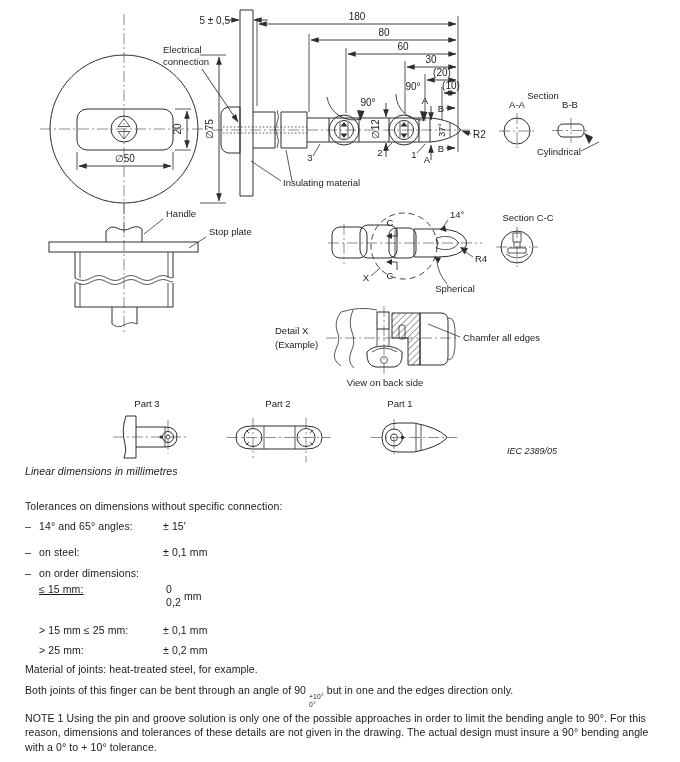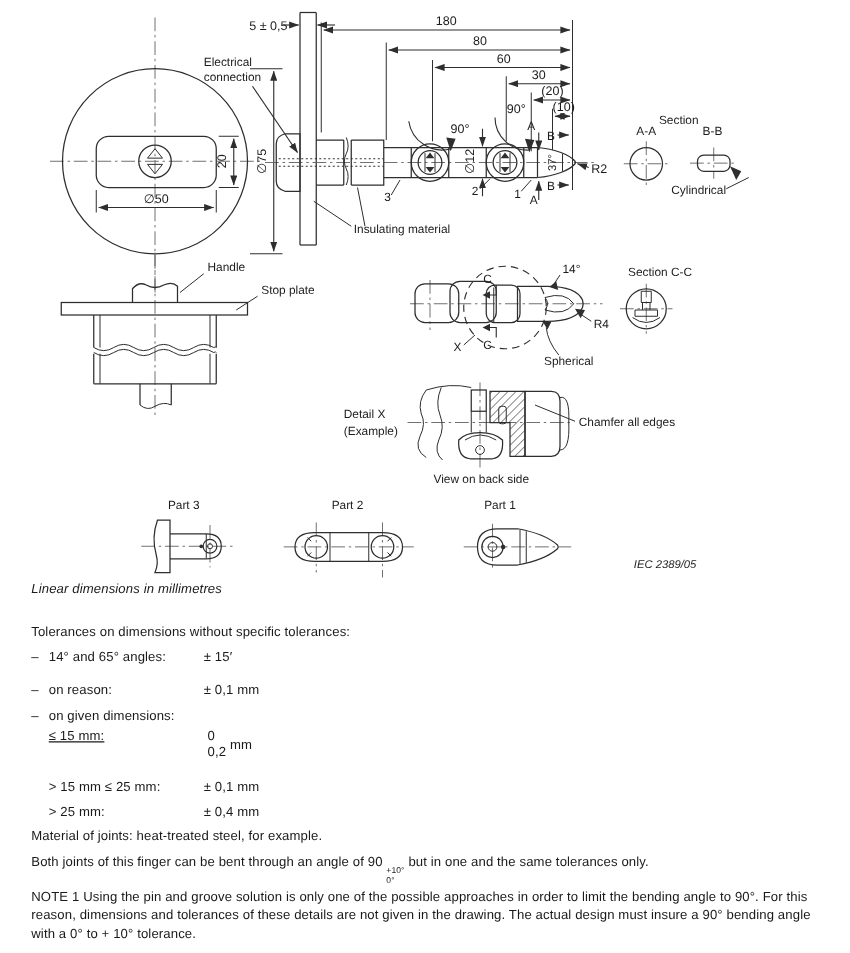--- a/index.html
+++ b/index.html
@@ -316,35 +316,35 @@
     <line class="ln thin" x1="421" y1="425" x2="421" y2="450"></line>
     <circle class="ln" cx="394" cy="437.5" r="8.5"></circle>
     <circle class="ln thin" cx="394" cy="437.5" r="3.5"></circle>
     <circle class="arr" cx="402.5" cy="437.5" r="1.8"></circle>
   </g>
 
   <text class="it small" x="507" y="454">IEC  2389/05</text>
 </svg>
 
 <div class="tx it" id="t-linear" style="top:465px">Linear dimensions in millimetres</div>
-<div class="tx" id="t-tol" style="top:500px">Tolerances on dimensions without specific tolerances:</div>
+<div class="tx" id="t-tol" style="top:500px">Tolerances on dimensions without specific connection:</div>
 
 <div class="tx row" id="t-b1" style="top:520px">
   <span class="dash">–</span>
   <span class="lab">14° and 65° angles:</span>
   <span>± 15′</span>
 </div>
 <div class="tx row" id="t-b2" style="top:546px">
   <span class="dash">–</span>
-  <span class="lab">on reason:</span>
+  <span class="lab">on steel:</span>
   <span>± 0,1 mm</span>
 </div>
 <div class="tx row" id="t-b3" style="top:567px">
   <span class="dash">–</span>
-  <span class="lab">on given dimensions:</span>
+  <span class="lab">on order dimensions:</span>
   <span></span>
 </div>
 
 <div class="tx row" id="t-le15" style="top:583px">
   <span class="dash"></span>
   <span class="lab2">≤ 15 mm:</span>
   <span class="frac">
     <span>0</span>
     <span>0,2</span>
   </span>
@@ -352,25 +352,25 @@
 </div>
 
 <div class="tx row" id="t-1525" style="top:624px">
   <span class="dash"></span>
   <span class="lab">&gt; 15 mm ≤ 25 mm:</span>
   <span>± 0,1 mm</span>
 </div>
 <div class="tx row" id="t-25" style="top:644px">
   <span class="dash"></span>
   <span class="lab">&gt; 25 mm:</span>
-  <span>± 0,4 mm</span>
+  <span>± 0,2 mm</span>
 </div>
 
 <div class="tx" id="t-mat" style="top:663px">Material of joints: heat-treated steel, for example.</div>
 
 <div class="tx" id="t-joints" style="top:684px">
   <span>Both joints of this finger can be bent through an angle of 90</span><span class="ifrac">
       <span>+10°</span>
       <span>0°</span>
-    </span><span>but in one and the same tolerances only.</span>
+    </span><span>but in one and the edges direction only.</span>
 </div>
 
 <div class="tx" id="t-note" style="top:711px">NOTE 1  Using the pin and groove solution is only one of the possible approaches in order to limit the bending angle to 90°. For this reason, dimensions and tolerances of these details are not given in the drawing. The actual design must insure a 90° bending angle with a 0° to + 10° tolerance.</div>
 
 </body></html>

